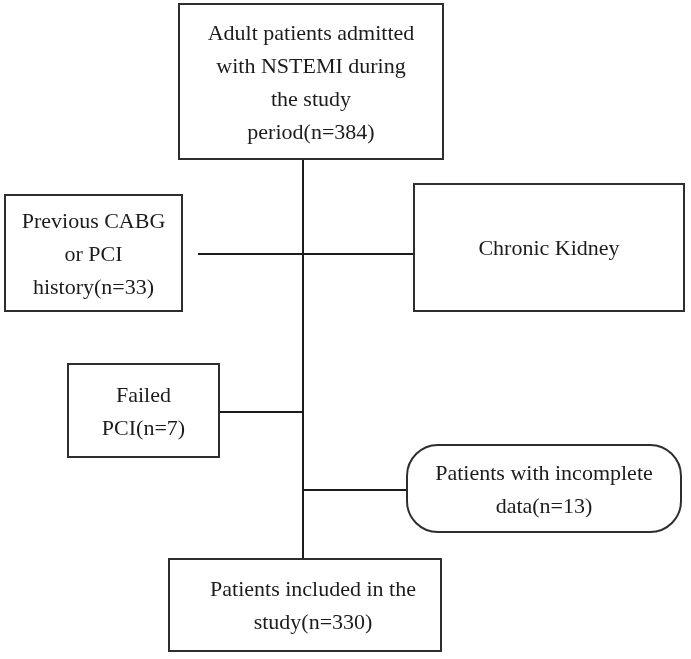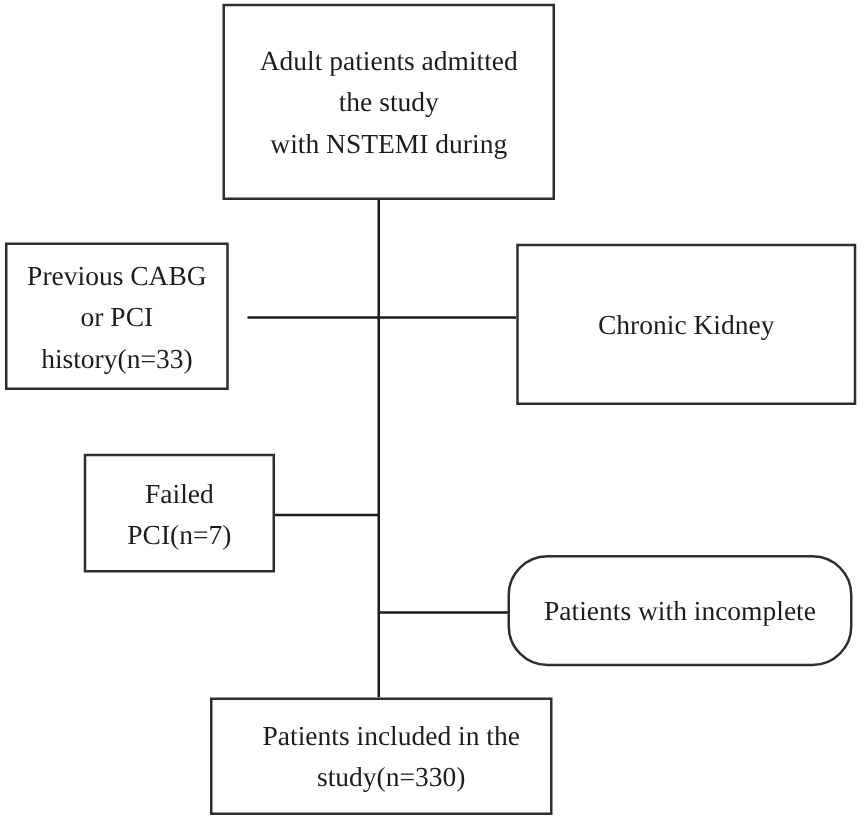--- a/index.html
+++ b/index.html
@@ -26,21 +26,21 @@
     align-items: center;
     justify-content: center;
     text-align: center;
     font-size: 22px;
     line-height: 33px;
   }
   .node .line { white-space: nowrap; font-family: Liberation Serif, serif; }
 
   .box-top        { left: 178px; top: 3px;   width: 266px; height: 157px; }
   .box-cabg       { left: 4px;   top: 194px; width: 179px; height: 118px; }
-  .box-ckd        { left: 413px; top: 183px; width: 272px; height: 129px; margin-top: 12px; }
+  .box-ckd        { left: 413px; top: 183px; width: 272px; height: 129px; }
   .box-failed     { left: 67px;  top: 363px; width: 153px; height: 95px; }
   .box-incomplete { left: 406px; top: 444px; width: 276px; height: 89px; border-radius: 32px; }
   .box-included   { left: 168px; top: 558px; width: 274px; height: 94px; padding-left: 16px; }
 
   .connector {
     position: absolute;
     background: #1c1c1c;
   }
   .conn-vertical      { left: 302px; top: 160px; width: 2px;   height: 398px; }
   .conn-upper-h       { left: 198px; top: 253px; width: 215px; height: 2px; }
@@ -52,41 +52,43 @@
 
 <div class="canvas">
 
   <div class="connector conn-vertical"></div>
   <div class="connector conn-upper-h"></div>
   <div class="connector conn-failed-h"></div>
   <div class="connector conn-incomplete-h"></div>
 
   <div class="node box-top">
     <div class="line">Adult patients admitted</div>
+    <div class="line">with NSTEMI during</div>
     <div class="line">the study</div>
-    <div class="line">with NSTEMI during</div>
+    <div class="line">period(n=384)</div>
   </div>
 
   <div class="node box-cabg">
     <div class="line">Previous CABG</div>
     <div class="line">or PCI</div>
     <div class="line">history(n=33)</div>
   </div>
 
   <div class="node box-ckd">
     <div class="line">Chronic Kidney</div>
   </div>
 
   <div class="node box-failed">
     <div class="line">Failed</div>
     <div class="line">PCI(n=7)</div>
   </div>
 
   <div class="node box-incomplete">
     <div class="line">Patients with incomplete</div>
+    <div class="line">data(n=13)</div>
   </div>
 
   <div class="node box-included">
     <div class="line">Patients included in the</div>
     <div class="line">study(n=330)</div>
   </div>
 
 </div>
 
 </body></html>

